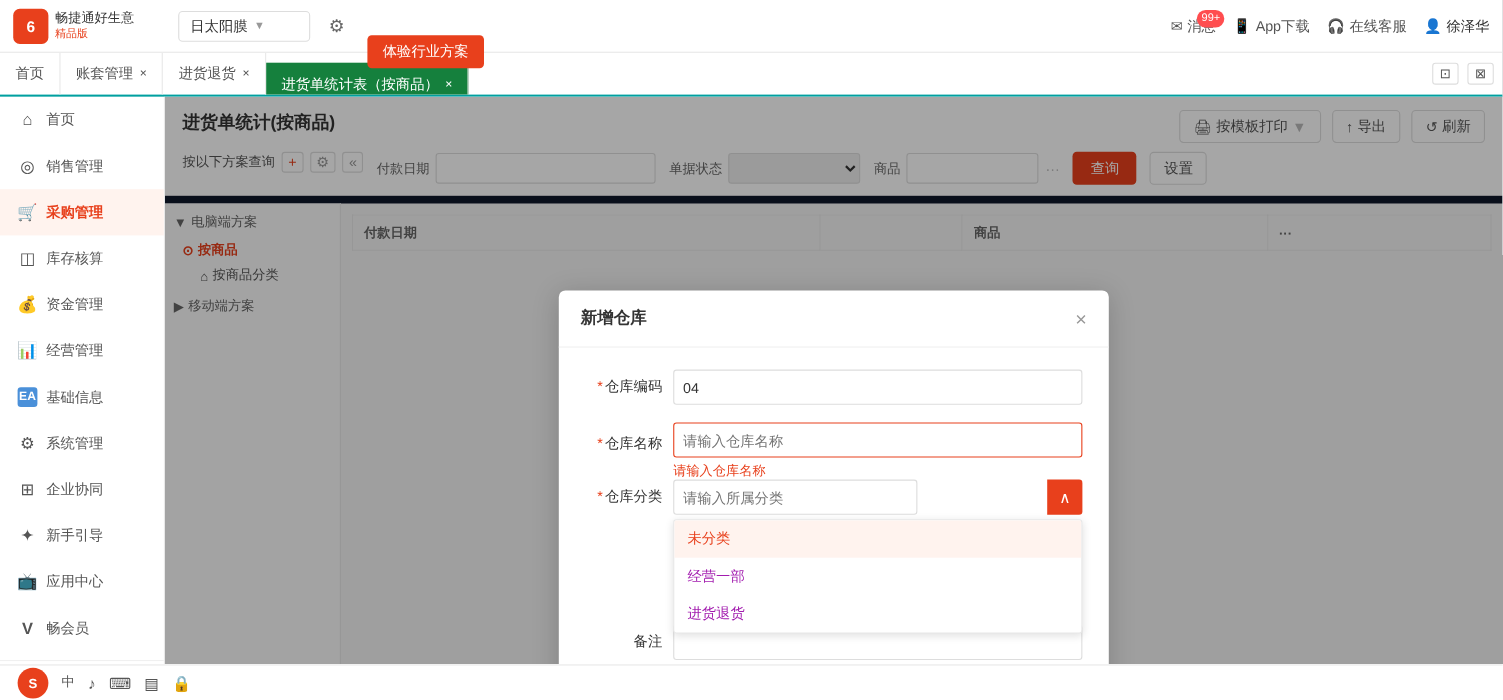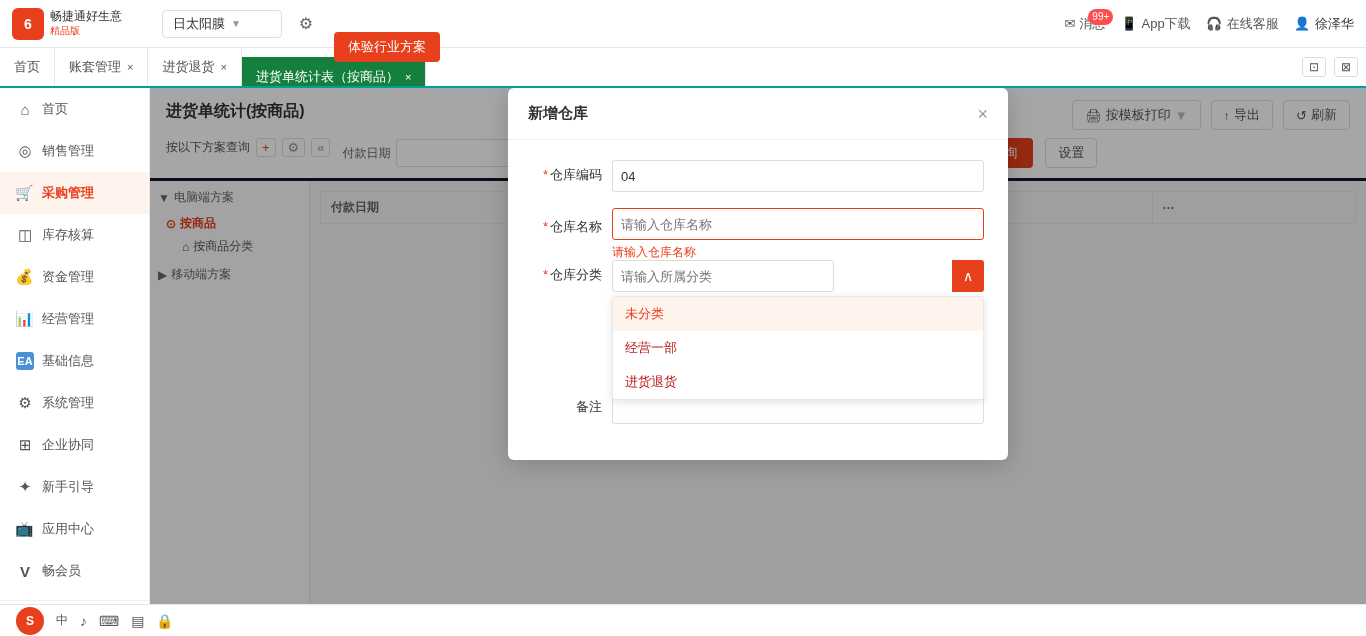--- a/index.html
+++ b/index.html
@@ -160,21 +160,21 @@
       flex: 1;
       overflow: hidden;
       position: relative;
       background: #f5f5f5;
     }
 
     
     .page-header {
       background: #fff;
       padding: 12px 16px 0 16px;
-      border-bottom: 3px solid #0f172a;
+      border-bottom: 7px solid #0f172a;
     }
     .page-title {
       font-size: 16px;
       font-weight: bold;
       color: #333;
       margin-bottom: 8px;
     }
     .btn-orange {
       background: #e8401c;
       color: #fff;
@@ -236,21 +236,21 @@
       gap: 10px;
     }
 
     
     .overlay {
       position: absolute;
       top: 0; left: 0; right: 0; bottom: 0;
       background: rgba(0,0,0,0.35);
       z-index: 100;
       display: flex;
-      align-items: flex-start;
+      align-items: flex-end;
       justify-content: center;
     }
 
     
     .dialog {
       background: #fff;
       border-radius: 6px;
       width: 500px;
       box-shadow: 0 4px 24px rgba(0,0,0,0.18);
       position: relative;
@@ -334,21 +334,21 @@
       background: #fff;
       border: 1px solid #e8e8e8;
       border-radius: 3px;
       z-index: 200;
       box-shadow: 0 2px 8px rgba(0,0,0,0.12);
       overflow: hidden;
     }
     .dropdown-item {
       padding: 8px 12px;
       font-size: 13px;
-      color: #b91c1c;
+      color: #a21caf;
       cursor: pointer;
     }
     .dropdown-item.selected { background: #fff3ee; color: #e8401c; }
     .dialog-footer {
       padding: 12px 20px;
       display: flex; justify-content: flex-end; gap: 10px;
       border-top: 1px solid #f0f0f0;
     }
     .btn-save {
       background: #e8401c;

